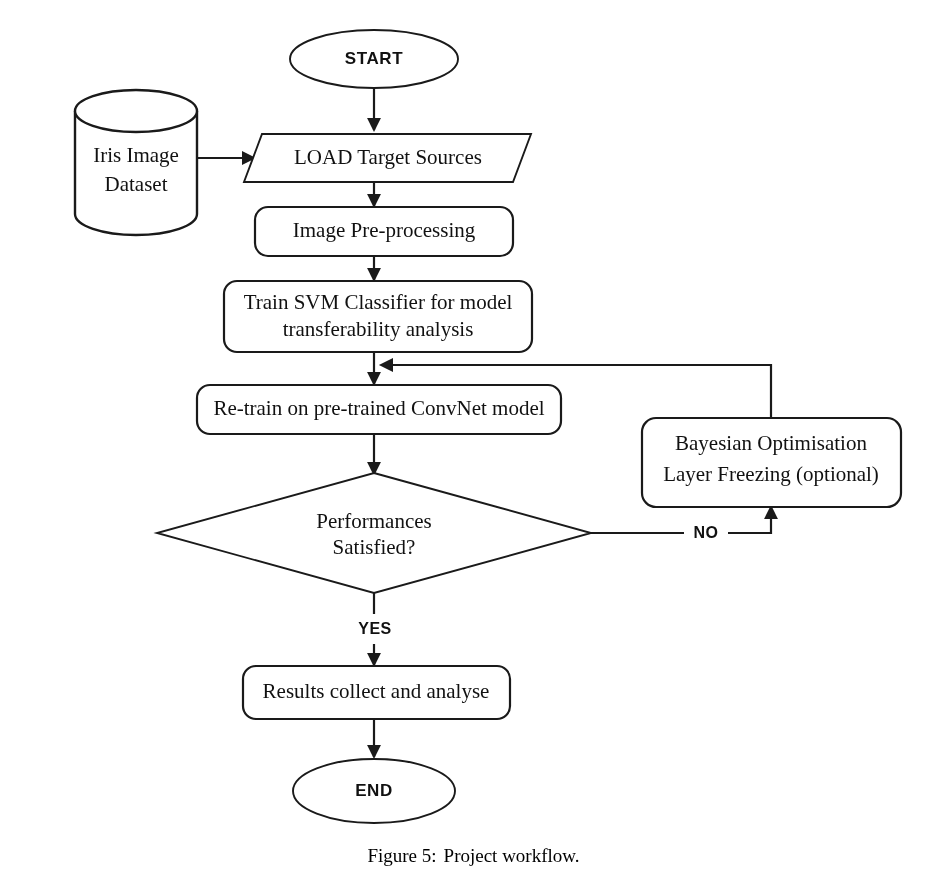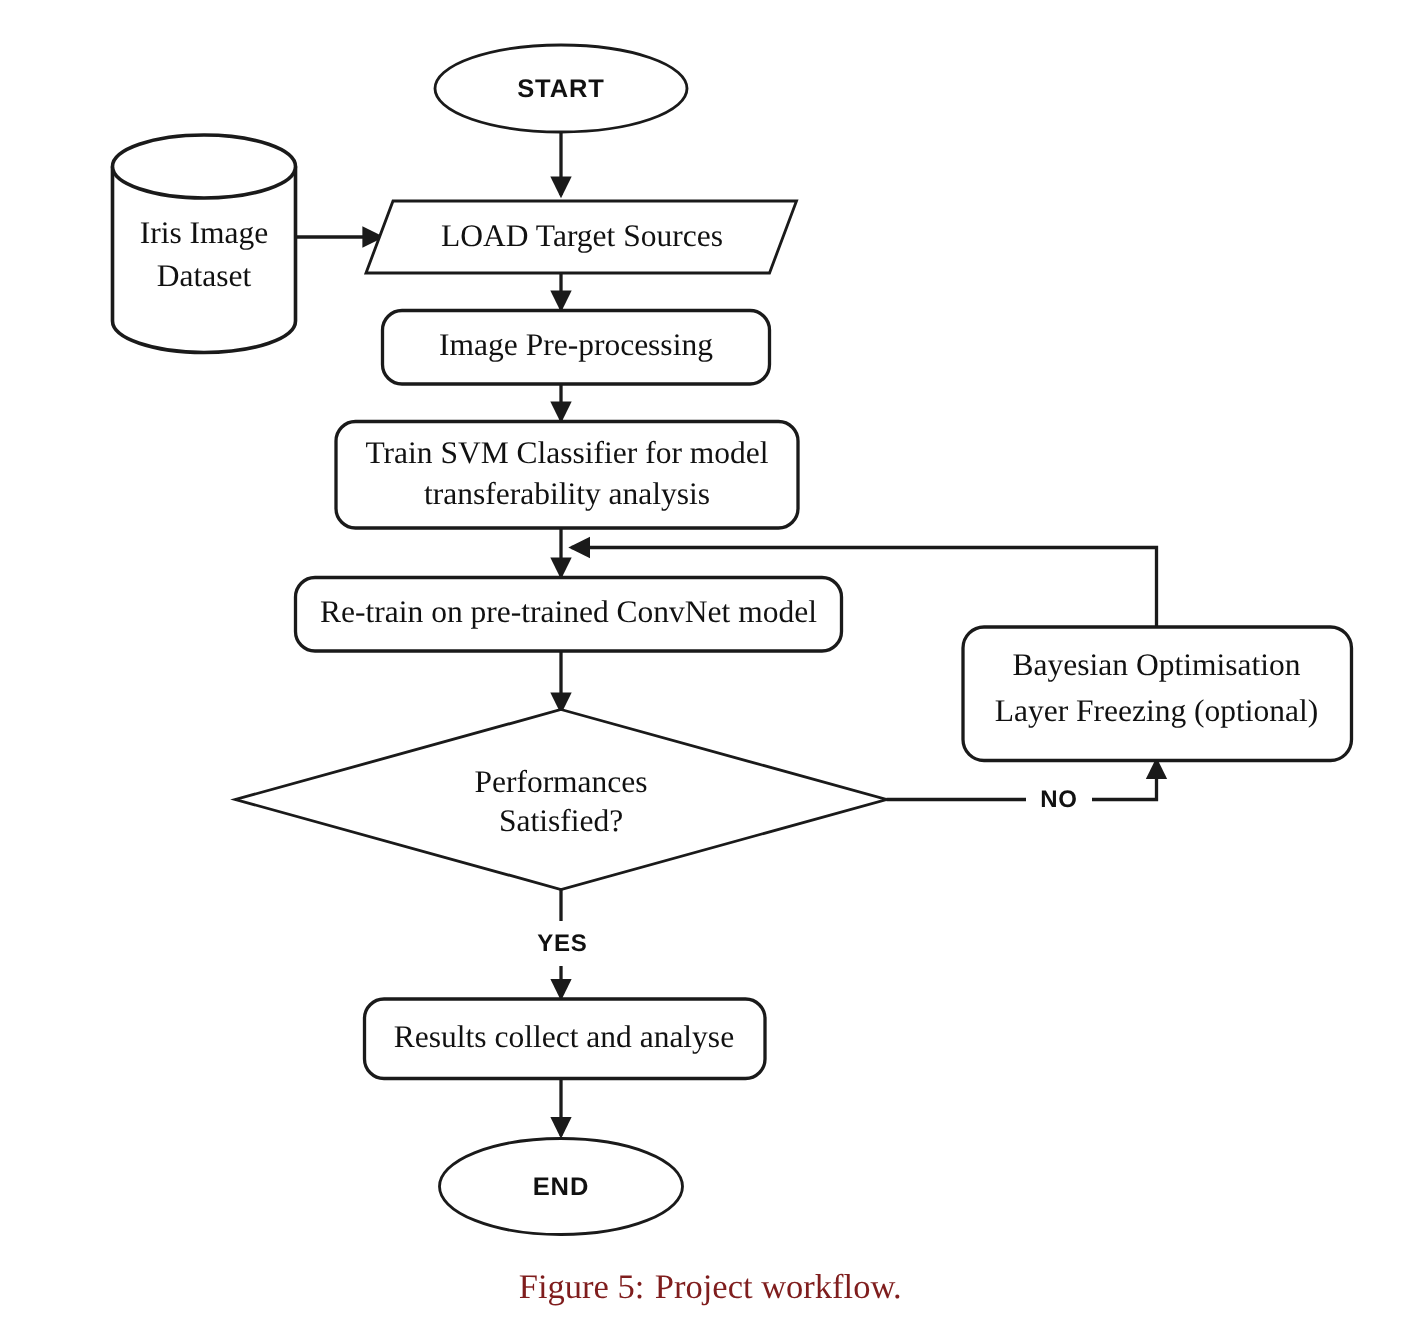--- a/index.html
+++ b/index.html
@@ -79,22 +79,22 @@
     fill: #ffffff;
     stroke: none;
   }
   #caption {
     position: absolute;
     left: 0;
     top: 845px;
     width: 947px;
     text-align: center;
     font-family: "Liberation Serif", serif;
-    font-size: 23px;
-    color: #7f1d1d;
+    font-size: 19px;
+    color: #000000;
   }
   #caption .cap-sep { display: inline-block; width: 7px; }
 </style>
 </head>
 <body>
 
 <div id="page">
 
   <svg id="flow-svg" viewBox="0 0 947 892">
     <defs>

